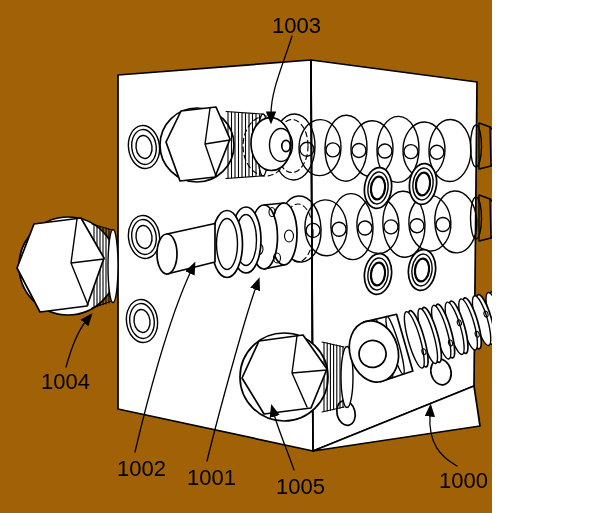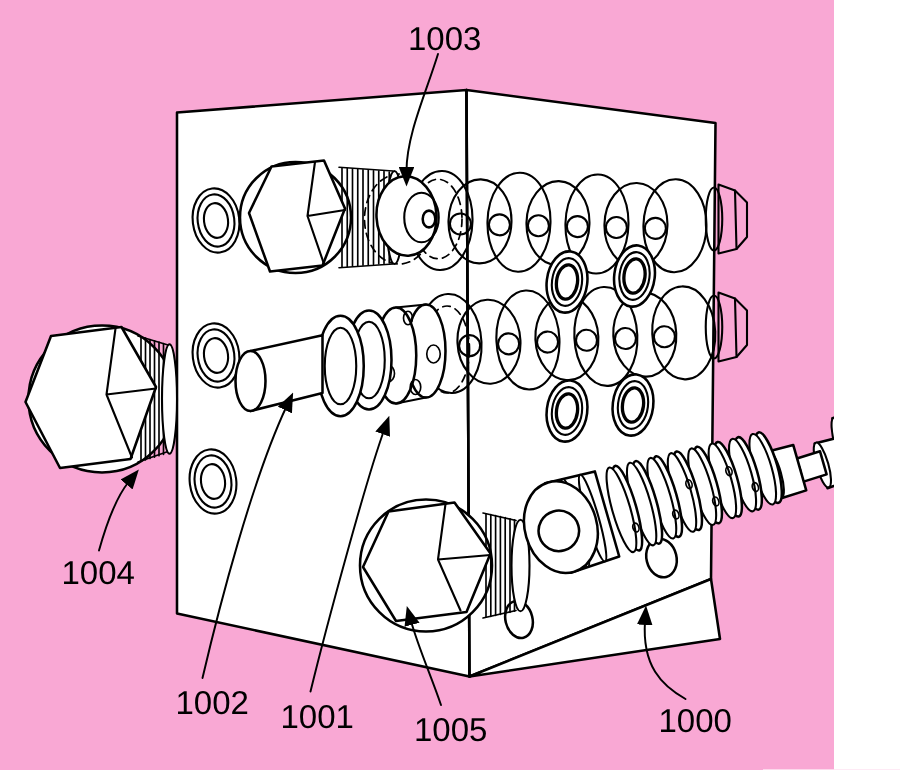--- a/index.html
+++ b/index.html
@@ -1,16 +1,16 @@
 <!DOCTYPE html>
 <html><head>
 <meta charset="utf-8">
 <style>
   html,body{margin:0;padding:0;background:#ffffff;}
-  #stage{width:556px;height:513px;background:#f9a8d4;position:relative;overflow:hidden;}
+  #stage{width:492px;height:513px;background:#a16207;position:relative;overflow:hidden;}
   svg{display:block;}
   .o *{stroke:#000;fill:none;stroke-width:1.4;stroke-linejoin:round;stroke-linecap:round;}
   .o .f{fill:#fff;}
   .o .w2{stroke-width:1.7;}
   .o .w3{stroke-width:2.2;}
   .o .t{stroke-width:1.1;}
   .o .d{stroke-dasharray:5 3.6;stroke-width:1.15;}
   .o .leader{stroke-width:1.3;fill:none;marker-end:url(#arrowhead);}
   .o text{font-family:"Liberation Sans", sans-serif;font-size:22px;fill:#000;stroke:none;}
 </style>

